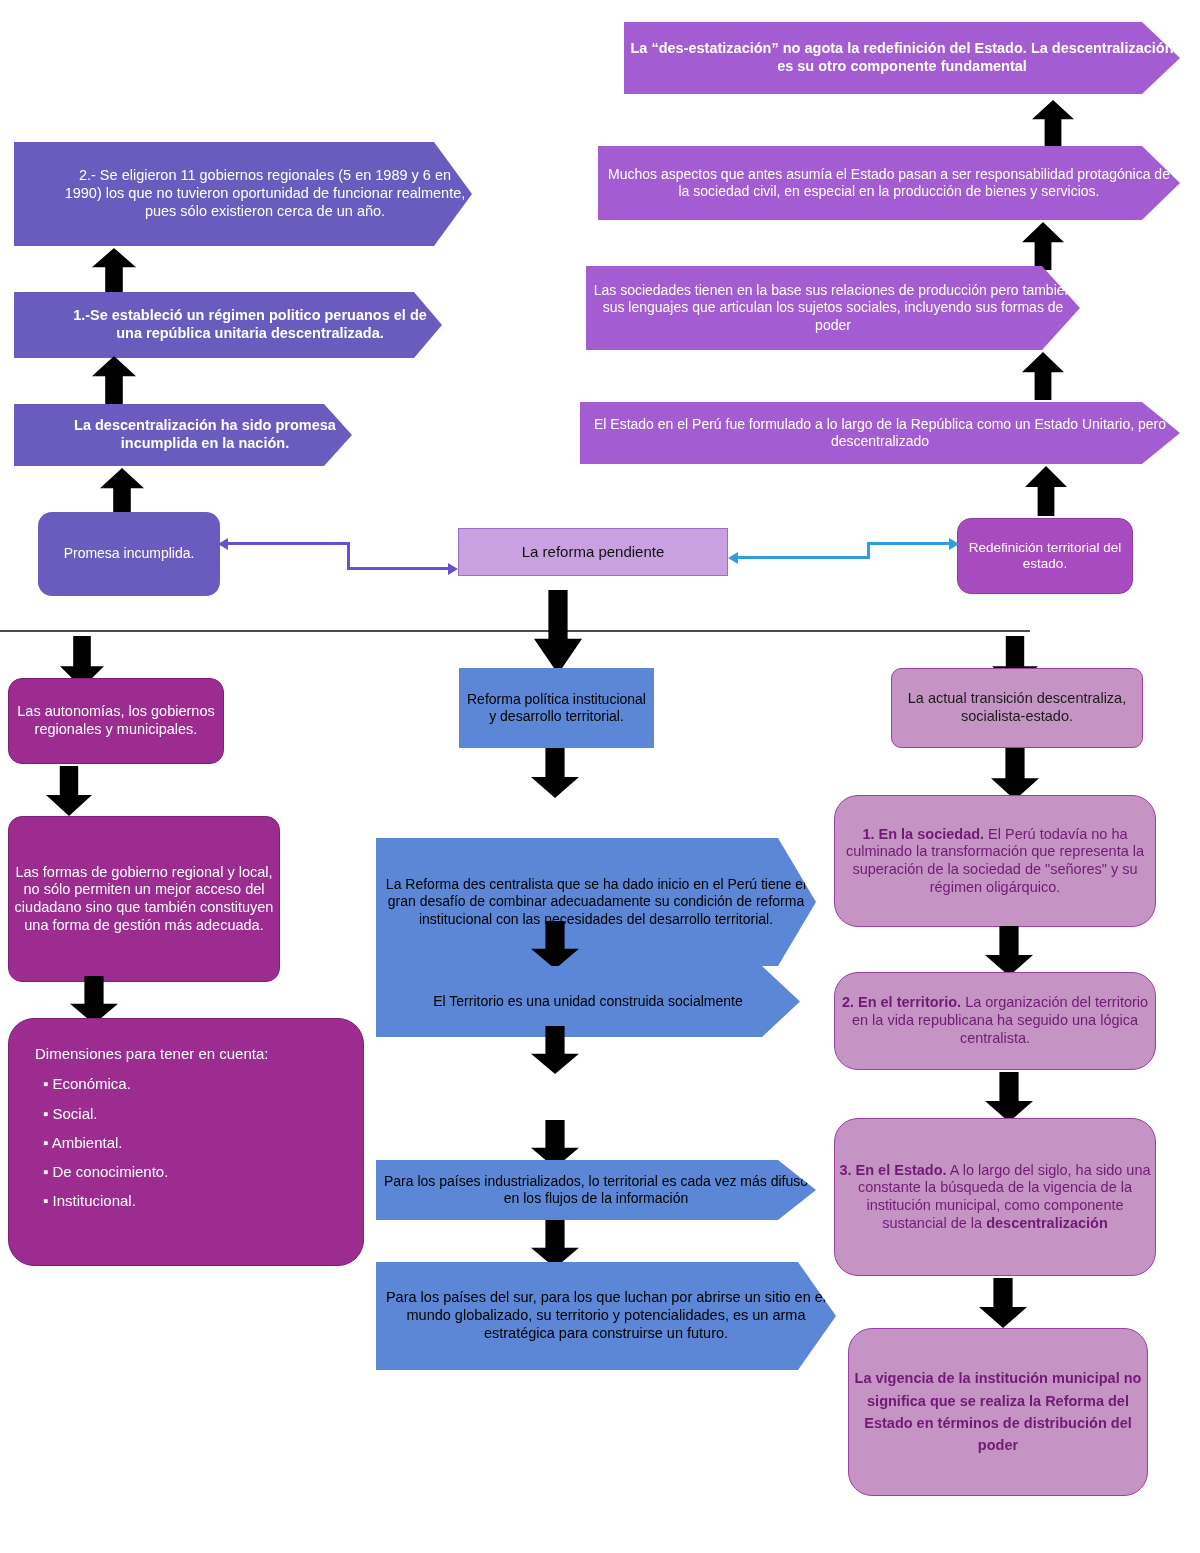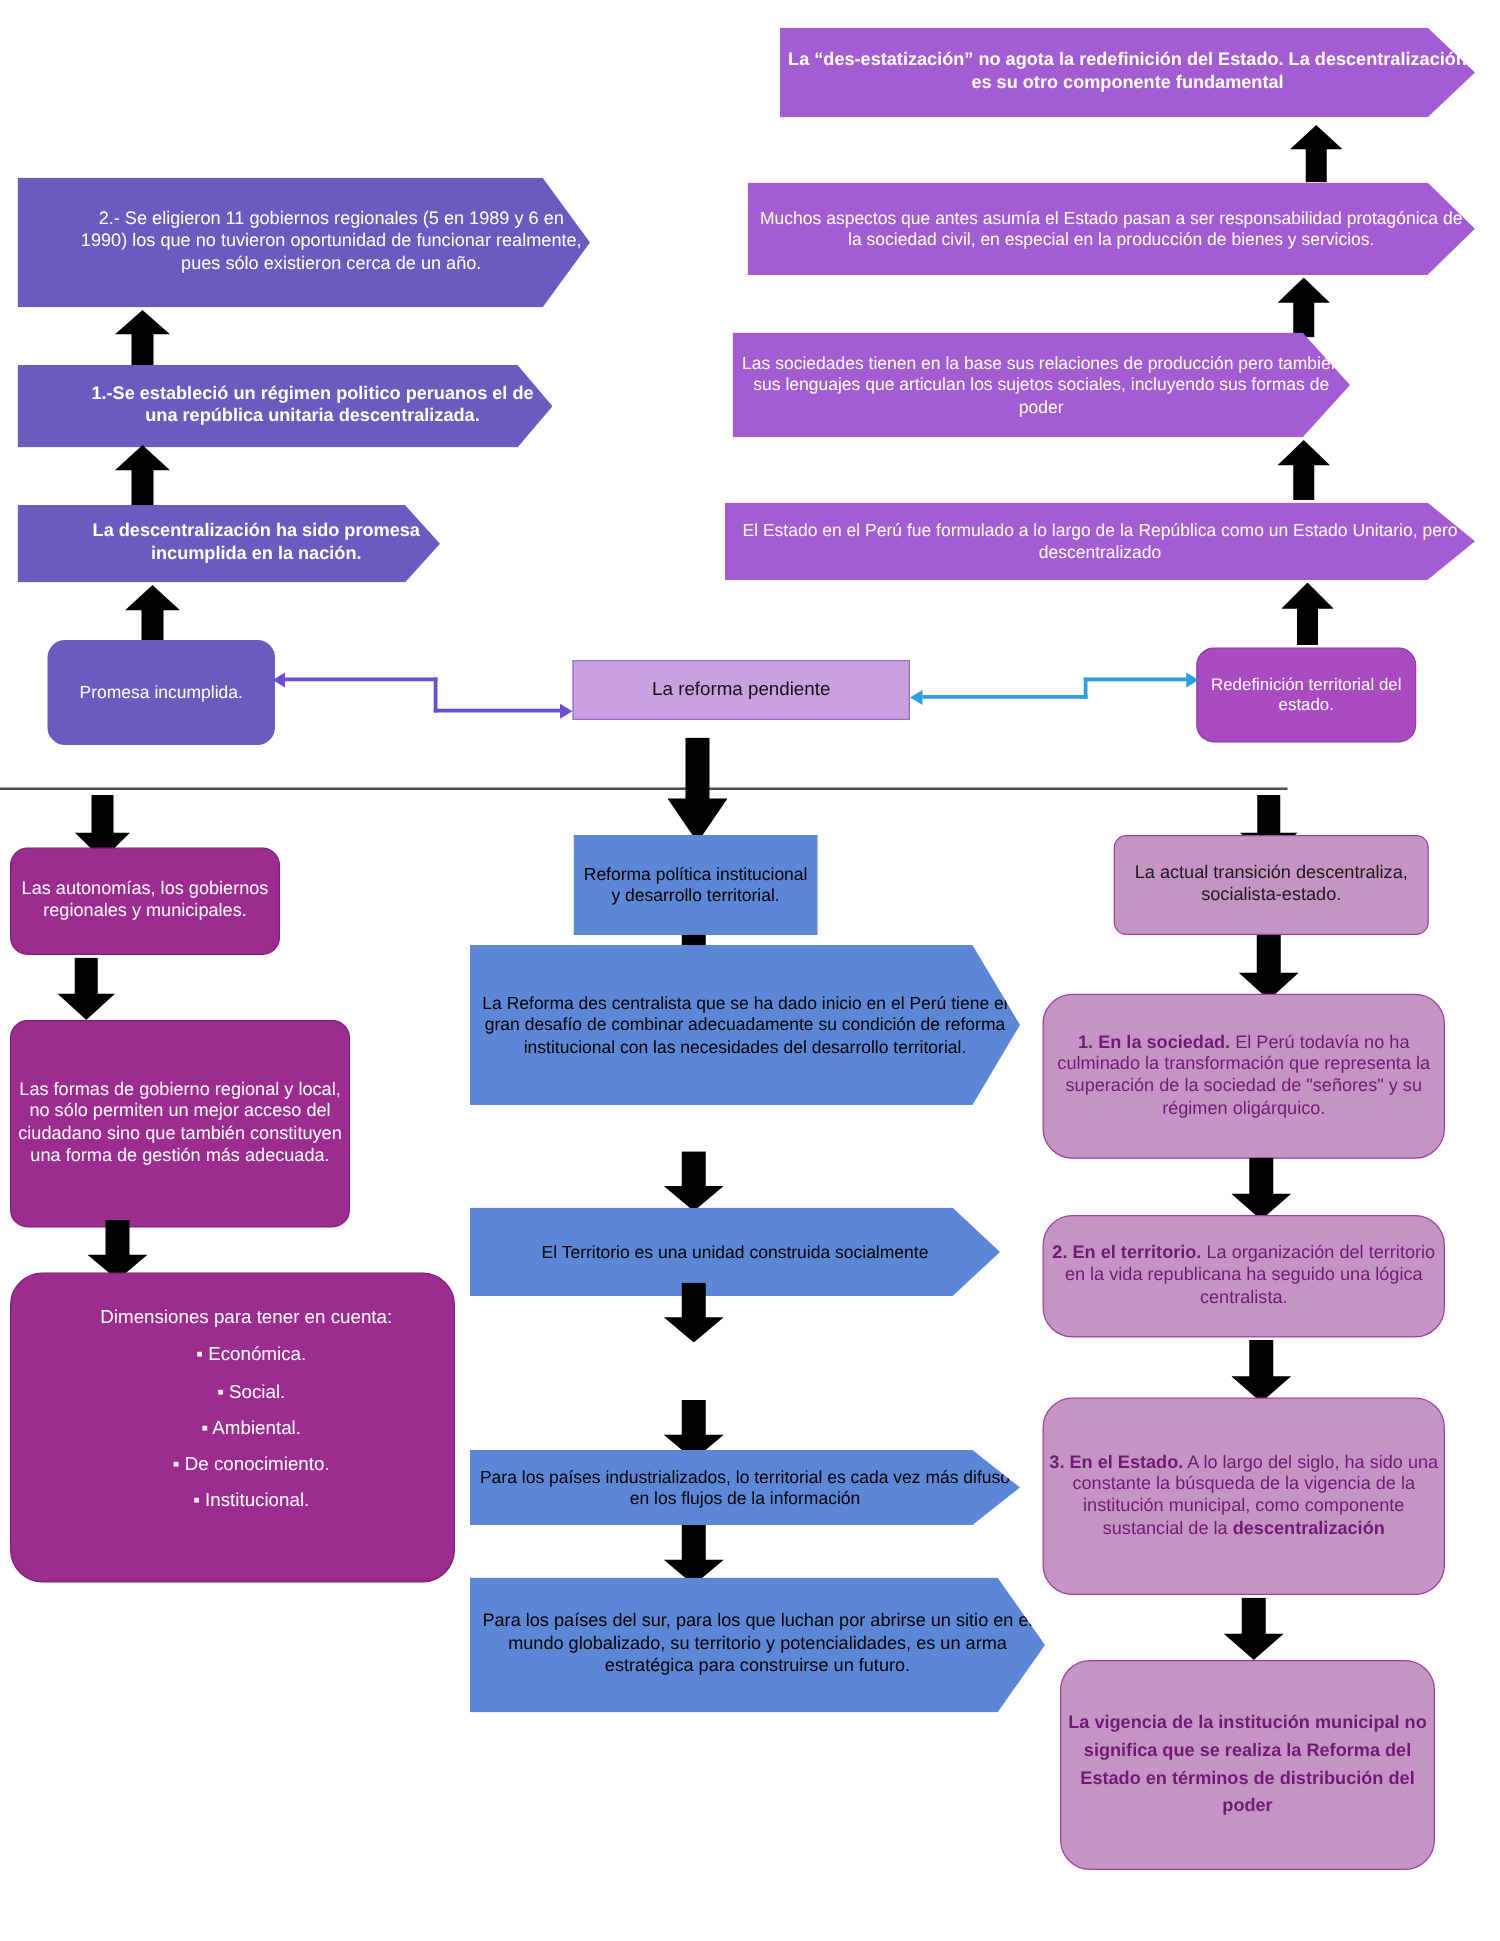--- a/index.html
+++ b/index.html
@@ -137,37 +137,37 @@
 
   <div class="barrow down" style="left:46px;top:766px;width:46px;height:50px;"></div>
 
   <div class="node magenta" style="left:8px;top:816px;width:272px;height:166px;font-size:14.5px;overflow:hidden;">
     <span class="txt">Las formas de gobierno regional y local, no sólo permiten un mejor acceso del ciudadano sino que también constituyen una forma de gestión más adecuada.</span>
   </div>
 
   <div class="barrow down" style="left:70px;top:976px;width:48px;height:48px;"></div>
 
   <div class="node magenta bullets" style="left:8px;top:1018px;width:356px;height:248px;font-size:15px;align-items:flex-start;justify-content:flex-start;padding-top:26px;border-radius:26px;">
-    <span class="txt" style="text-align:center;">
+    <span class="txt" style="text-align:left;">
       <span class="hdr" style="display:block;">Dimensiones para tener en cuenta:</span>
       <span class="bl" style="display:block;">▪ Económica.</span>
       <span class="bl" style="display:block;">▪ Social.</span>
       <span class="bl" style="display:block;">▪ Ambiental.</span>
       <span class="bl" style="display:block;">▪ De conocimiento.</span>
       <span class="bl" style="display:block;">▪ Institucional.</span>
     </span>
   </div>
 
   <div class="node blue" style="left:459px;top:668px;width:195px;height:80px;font-size:14px;">
     <span class="txt">Reforma política institucional y desarrollo territorial.</span>
   </div>
 
   <div class="barrow down" style="left:531px;top:748px;width:48px;height:50px;"></div>
 
-  <div class="node chev blue" style="left:376px;top:756px;width:440px;height:128px;font-size:14px;">
+  <div class="node chev blue" style="left:376px;top:838px;width:440px;height:128px;font-size:14px;">
     <span class="txt">La Reforma des centralista que se ha dado inicio en el Perú tiene el gran desafío de combinar adecuadamente su condición de reforma institucional con las necesidades del desarrollo territorial.</span>
   </div>
 
   <div class="barrow down" style="left:531px;top:921px;width:48px;height:48px;"></div>
 
   <div class="node chev blue" style="left:376px;top:966px;width:424px;height:71px;font-size:14px;justify-content:flex-end;">
     <span class="txt">El Territorio es una unidad construida socialmente</span>
   </div>
 
   <div class="barrow down" style="left:531px;top:1026px;width:48px;height:48px;"></div>

